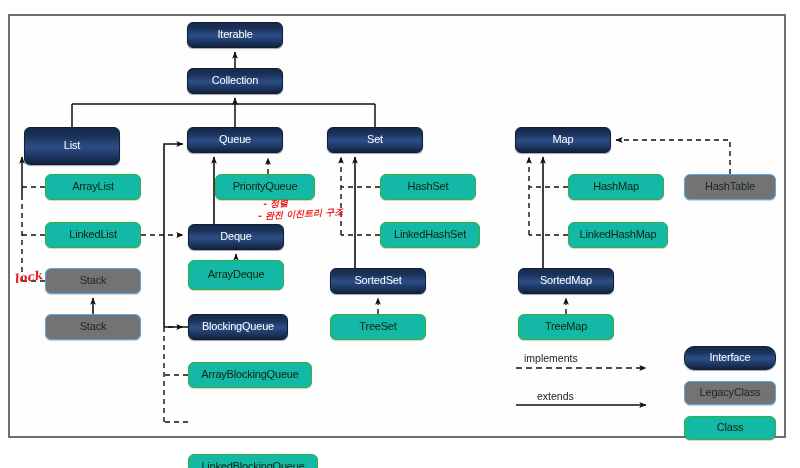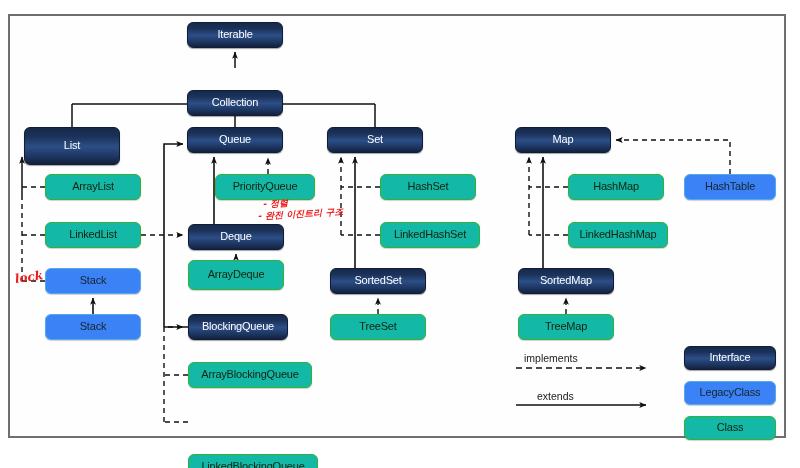--- a/index.html
+++ b/index.html
@@ -25,21 +25,21 @@
     white-space:nowrap;
     letter-spacing:-0.2px;
   }
   .iface{
     background:linear-gradient(to bottom,#16294b 0%,#1b3157 22%,#2c4e86 52%,#1e3763 78%,#13213d 100%);
     color:#ffffff;font-size:11px;
     box-shadow:0 1px 1px rgba(0,0,0,.35);
     border:1px solid #0f1d36;
   }
   .legacy{
-    background:#3b82f6;color:#17242e;font-size:11px;
+    background:#737373;color:#17242e;font-size:11px;
     border:1px solid #56a9e8;
     box-shadow:0 1px 1px rgba(0,0,0,.18);
   }
   .cls{
     background:#14b8a6;color:#10230f;font-size:11px;
     border:1px solid #35b135;
     box-shadow:0 1px 1px rgba(0,0,0,.18);
   }
   .legend-label{
     position:absolute;color:#1a1a1a;font-size:10.5px;
@@ -157,21 +157,21 @@
 
     <g stroke="#111" stroke-width="1.4" fill="none" stroke-dasharray="6,4" marker-end="url(#ah)">
       <path d="M516,368 L646,368"></path>
     </g>
     <g stroke="#111" stroke-width="1.6" fill="none" marker-end="url(#ah)">
       <path d="M516,405 L646,405"></path>
     </g>
   </svg>
 
   <div class="node iface" style="left:187px;top:22px;width:96px;height:26px;">Iterable</div>
-  <div class="node iface" style="left:187px;top:68px;width:96px;height:26px;margin-top:22px;">Collection</div>
+  <div class="node iface" style="left:187px;top:68px;width:96px;height:26px;">Collection</div>
 
   <div class="node iface" style="left:24px;top:127px;width:96px;height:38px;">List</div>
   <div class="node iface" style="left:187px;top:127px;width:96px;height:26px;">Queue</div>
   <div class="node iface" style="left:327px;top:127px;width:96px;height:26px;">Set</div>
   <div class="node iface" style="left:515px;top:127px;width:96px;height:26px;">Map</div>
 
   <div class="node cls" style="left:45px;top:174px;width:96px;height:26px;">ArrayList</div>
   <div class="node cls" style="left:45px;top:222px;width:96px;height:26px;">LinkedList</div>
   <div class="node legacy" style="left:45px;top:268px;width:96px;height:26px;">Stack</div>
   <div class="node legacy" style="left:45px;top:314px;width:96px;height:26px;">Stack</div>
@@ -194,16 +194,16 @@
   <div class="node cls" style="left:518px;top:314px;width:96px;height:26px;">TreeMap</div>
   <div class="node legacy" style="left:684px;top:174px;width:92px;height:26px;">HashTable</div>
 
   <div class="note-lock" style="left:14px;top:272px;">lock</div>
   <div class="note-red" style="left:263px;top:199px;">- 정렬</div>
   <div class="note-red" style="left:258px;top:211px;">- 완전 이진트리 구조</div>
 
   <div class="legend-label" style="left:524px;top:352px;">implements</div>
   <div class="legend-label" style="left:537px;top:390px;">extends</div>
 
-  <div class="node iface" style="left:684px;top:346px;width:92px;height:24px;">Interface</div>
+  <div class="node iface" style="left:684px;top:346px;width:92px;height:24px;border-radius:10px;">Interface</div>
   <div class="node legacy" style="left:684px;top:381px;width:92px;height:24px;">LegacyClass</div>
   <div class="node cls" style="left:684px;top:416px;width:92px;height:24px;">Class</div>
 </div>
 
 </body></html>

